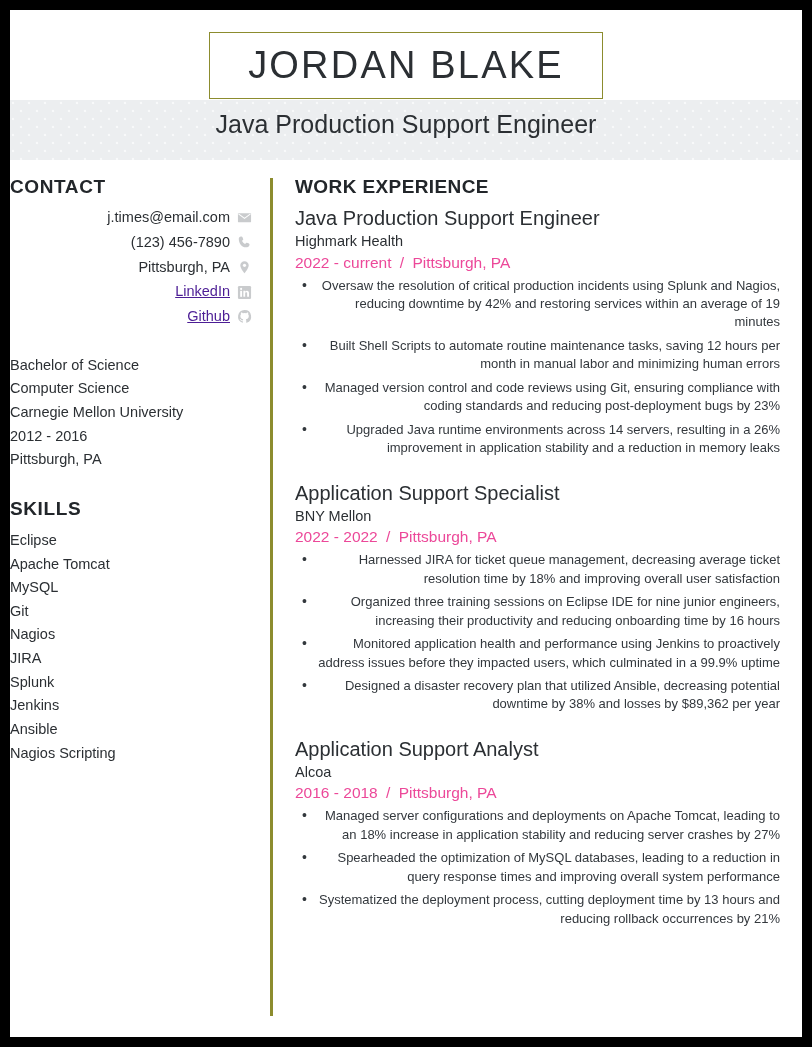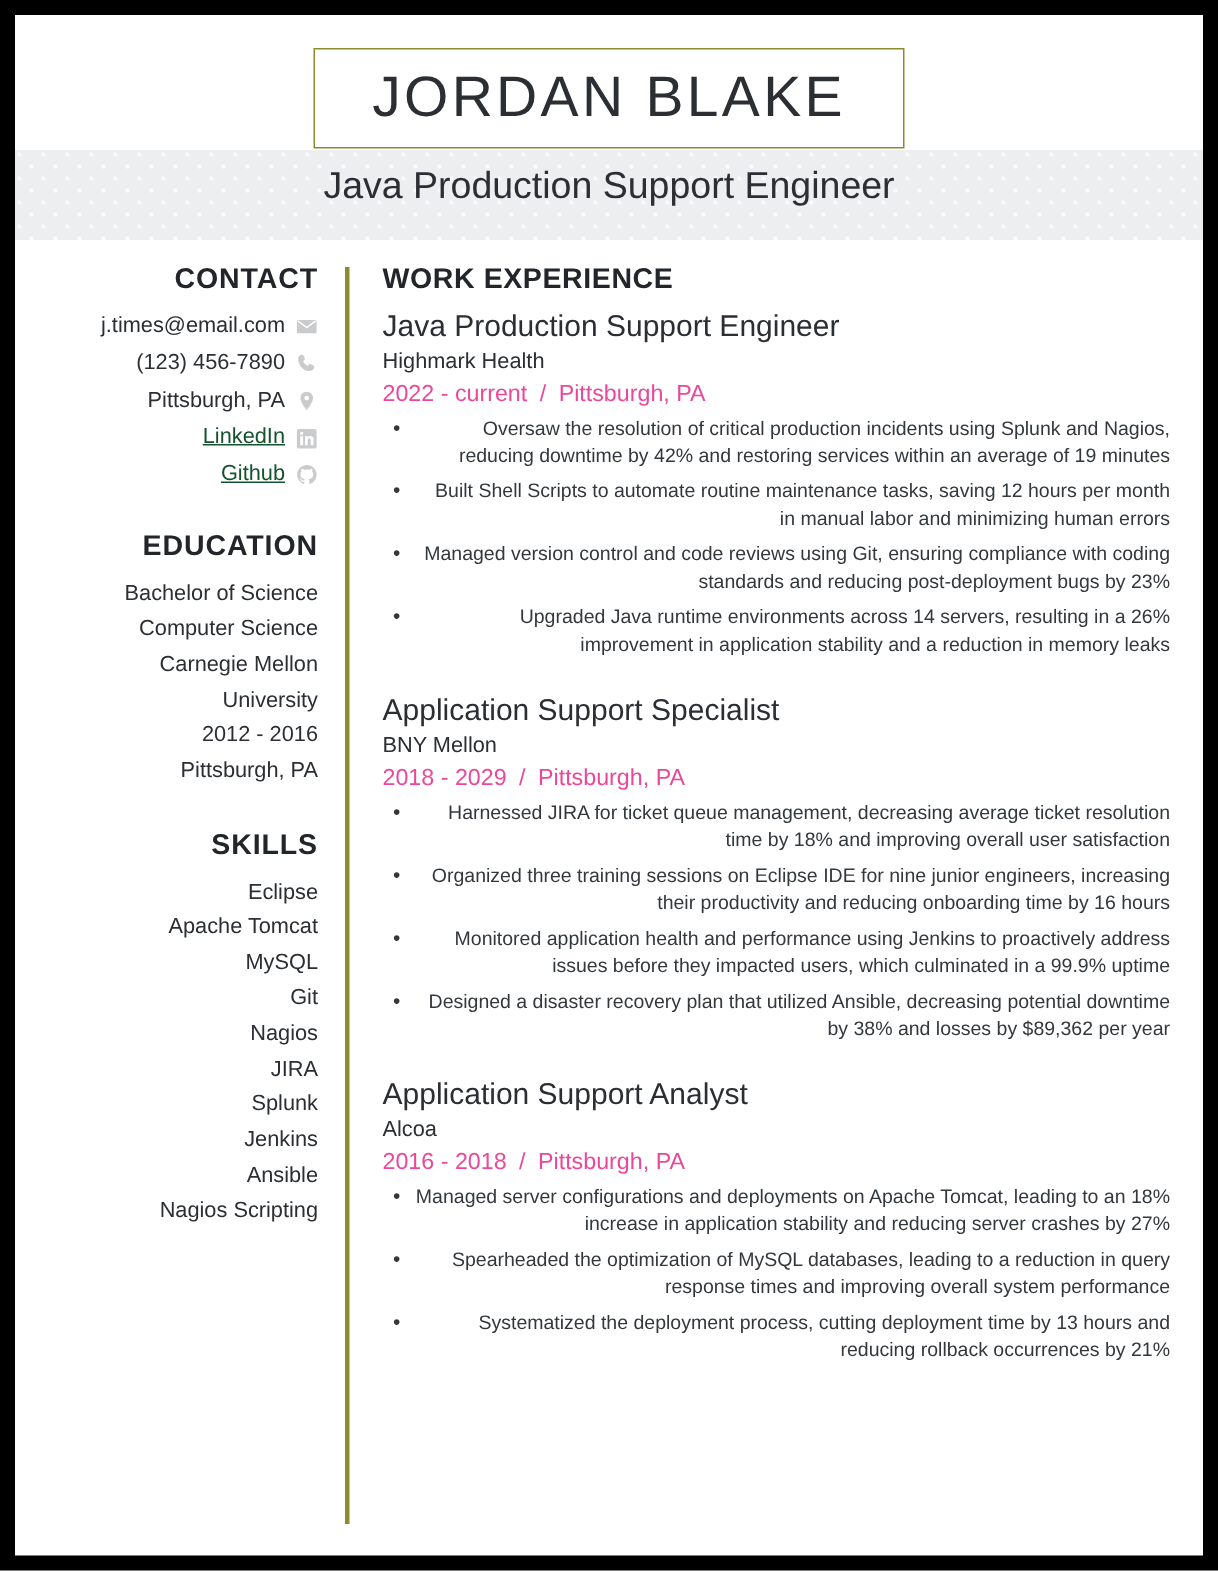--- a/index.html
+++ b/index.html
@@ -78,25 +78,24 @@
 
   
   .content {
     position: relative;
     display: flex;
     padding: 14px 0 0 0;
     height: 875px;
   }
 
   .sidebar {
-    width: 220px;
+    width: 260px;
     padding-right: 18px;
-    text-align: right;
+    text-align: left;
     flex-shrink: 0;
-    padding-left: 39px;
   }
 
   .divider {
     width: 3px;
     background: #8c8c2e;
     flex-shrink: 0;
     margin-top: 2px;
     height: 838px;
   }
 
@@ -133,21 +132,21 @@
     height: 15px;
     display: inline-flex;
     align-items: center;
     justify-content: center;
     flex-shrink: 0;
   }
 
   .contact-row .ico svg { display: block; }
 
   .contact-link {
-    color: #14532d;
+    color: #4c1d95;
     text-decoration: underline;
     cursor: pointer;
   }
 
   .edu-line, .skill-line {
     font-size: 14.5px;
     color: #2b2f33;
     line-height: 1.63;
   }
 
@@ -274,21 +273,20 @@
           <span class="contact-link">Github</span>
           <span class="ico">
             <svg width="15" height="15" viewBox="0 0 16 16">
                 <path d="M8 1a7 7 0 0 0-2.2 13.6c.35.06.48-.15.48-.34v-1.2c-1.95.42-2.36-.94-2.36-.94-.32-.8-.78-1.02-.78-1.02-.64-.44.05-.43.05-.43.7.05 1.07.72 1.07.72.63 1.07 1.64.76 2.04.58.06-.45.25-.76.45-.94-1.56-.18-3.2-.78-3.2-3.47 0-.77.28-1.4.73-1.89-.07-.18-.32-.9.07-1.87 0 0 .6-.19 1.95.72a6.8 6.8 0 0 1 3.55 0c1.35-.91 1.95-.72 1.95-.72.39.97.14 1.69.07 1.87.45.49.72 1.12.72 1.89 0 2.7-1.64 3.29-3.21 3.46.25.22.48.65.48 1.31v1.95c0 .19.13.41.49.34A7 7 0 0 0 8 1z" fill="#c9cbcd"></path>
               </svg>
           </span>
         </div>
       </div>
 
       <div class="side-block">
-        <div class="side-heading">EDUCATION</div>
         <div class="edu-line">Bachelor of Science</div>
         <div class="edu-line">Computer Science</div>
         <div class="edu-line">Carnegie Mellon University</div>
         <div class="edu-line">2012 - 2016</div>
         <div class="edu-line">Pittsburgh, PA</div>
       </div>
 
       <div class="side-block">
         <div class="side-heading">SKILLS</div>
         <div class="skill-line">Eclipse</div>
@@ -323,21 +321,21 @@
           <li>Built Shell Scripts to automate routine maintenance tasks, saving 12 hours per month in manual labor and minimizing human errors</li>
           <li>Managed version control and code reviews using Git, ensuring compliance with coding standards and reducing post-deployment bugs by 23%</li>
           <li>Upgraded Java runtime environments across 14 servers, resulting in a 26% improvement in application stability and a reduction in memory leaks</li>
         </ul>
       </div>
 
       <div class="job">
         <div class="job-role">Application Support Specialist</div>
         <div class="job-company">BNY Mellon</div>
         <div class="job-meta">
-          <span>2018 - 2029</span>
+          <span>2022 - 2022</span>
           <span class="sep">/</span>
           <span>Pittsburgh, PA</span>
         </div>
         <ul class="bullets">
           <li>Harnessed JIRA for ticket queue management, decreasing average ticket resolution time by 18% and improving overall user satisfaction</li>
           <li>Organized three training sessions on Eclipse IDE for nine junior engineers, increasing their productivity and reducing onboarding time by 16 hours</li>
           <li>Monitored application health and performance using Jenkins to proactively address issues before they impacted users, which culminated in a 99.9% uptime</li>
           <li>Designed a disaster recovery plan that utilized Ansible, decreasing potential downtime by 38% and losses by $89,362 per year</li>
         </ul>
       </div>

